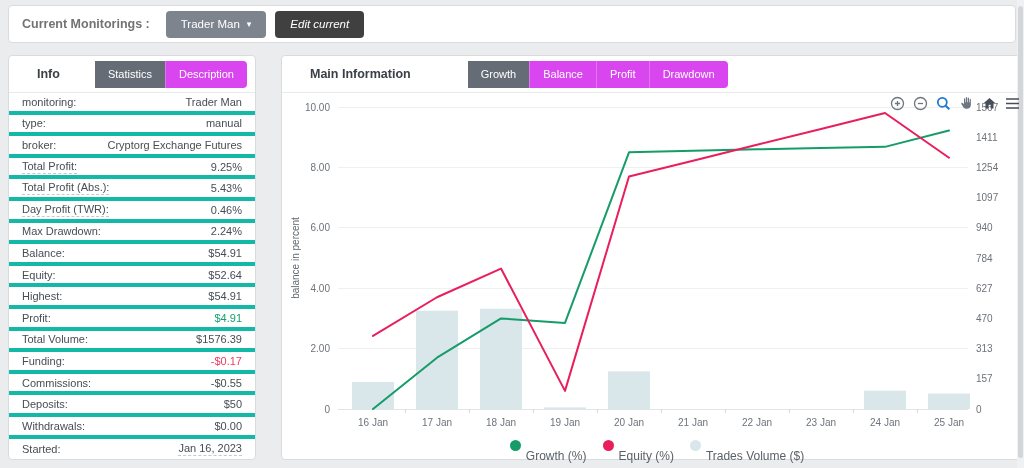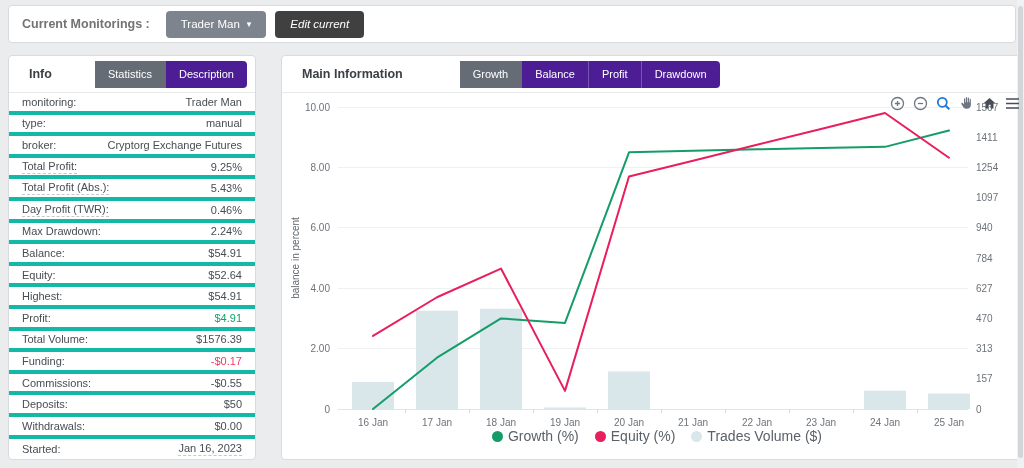--- a/index.html
+++ b/index.html
@@ -15,24 +15,24 @@
   .topbar-label { font-weight:bold; font-size:12.5px; color:#737373; margin-right:16px; }
   .btn { height:27px; border:none; border-radius:4px; color:#fff; font-size:11.5px;
          font-family:"Liberation Sans",sans-serif; display:inline-flex; align-items:center;
          justify-content:center; padding:0 15px; margin-right:9px; cursor:pointer; }
   .btn-select { background:#7e848e; gap:7px; }
   .btn-select .caret { font-size:9px; line-height:1; }
   .btn-edit { background:#404040;font-style:italic; }
   .btn-remove { background:#9e3181; }
 
   
-  .card-header { height:37px; border-bottom:1px solid #e7e9eb; display:flex; align-items:center; padding:0 20px; }
+  .card-header { height:37px; border-bottom:1px solid #e7e9eb; display:flex; align-items:center; padding:0 28px; }
   .card-title { font-weight:bold; font-size:12.5px; color:#3a4046; }
   .tab-group { display:flex; border-radius:4px; overflow:hidden; }
-  .tab { background:#4c1d95; color:#fff; font-size:11px; height:27px; display:flex;
+  .tab { background:#d946ef; color:#fff; font-size:11px; height:27px; display:flex;
          align-items:center; padding:0 13px; cursor:pointer; border-left:1px solid rgba(255,255,255,0.25); }
   .tab:first-child { border-left:none; }
   .tab.active { background:#656c75; border-left:none;margin-left:31px; }
 
   
   .info-card { left:8px; top:55px; width:248px; height:405px; }
   .info-card .card-header { justify-content:space-between; padding-right:8px; }
   .info-rows {}
   .info-row { display:flex; justify-content:space-between; align-items:center; height:21.6px;
               padding:0 13px; border-bottom:4px solid #14b8a6; font-size:11px; }
@@ -45,21 +45,21 @@
   
   .chart-card { left:281px; top:55px; width:752px; height:405px; }
   .chart-card .card-header { gap:26px; }
   .chart-toolbar { position:absolute; top:40px; right:12px; display:flex; gap:8px; align-items:center; z-index:3; }
   .tool-icon { display:inline-flex; cursor:pointer; }
   #chart-svg { position:absolute; left:0; top:40px; }
   .chart-legend { position:absolute; left:0; top:372px; width:100%; display:flex;
                   justify-content:center; gap:16px; align-items:center; }
   .legend-item { display:flex; align-items:center; gap:5px; cursor:pointer; }
   .legend-dot { width:11px; height:11px; border-radius:50%; display:inline-block; }
-  .legend-label { font-size:14px; color:#5a6168; }
+  .legend-label { font-size:12px; color:#5a6168;margin-top:21px; }
 
   
   .scrollbar { position:absolute; right:0; top:0; width:7px; height:468px; background:#f0f1f3; }
   .scrollbar-thumb { position:absolute; left:1px; top:6px; width:5px; height:452px; background:#d3d6d9; border-radius:3px; }
 </style>
 </head>
 <body>
 
 <div class="card topbar">
   <span class="topbar-label">Current Monitorings :</span>

